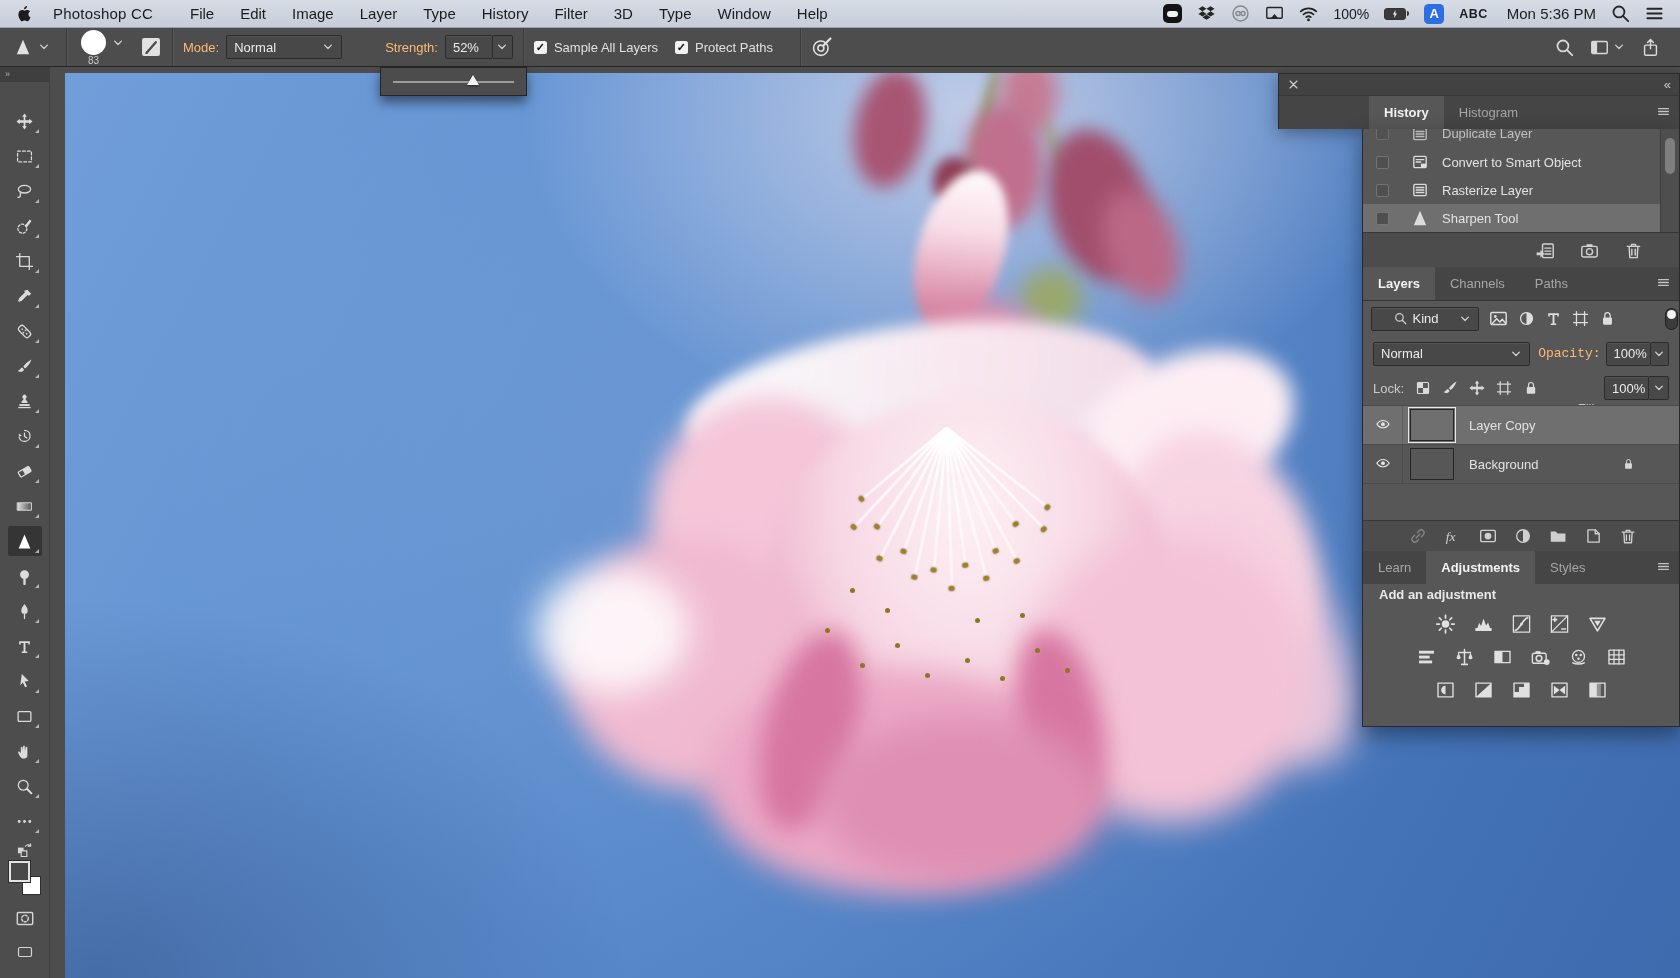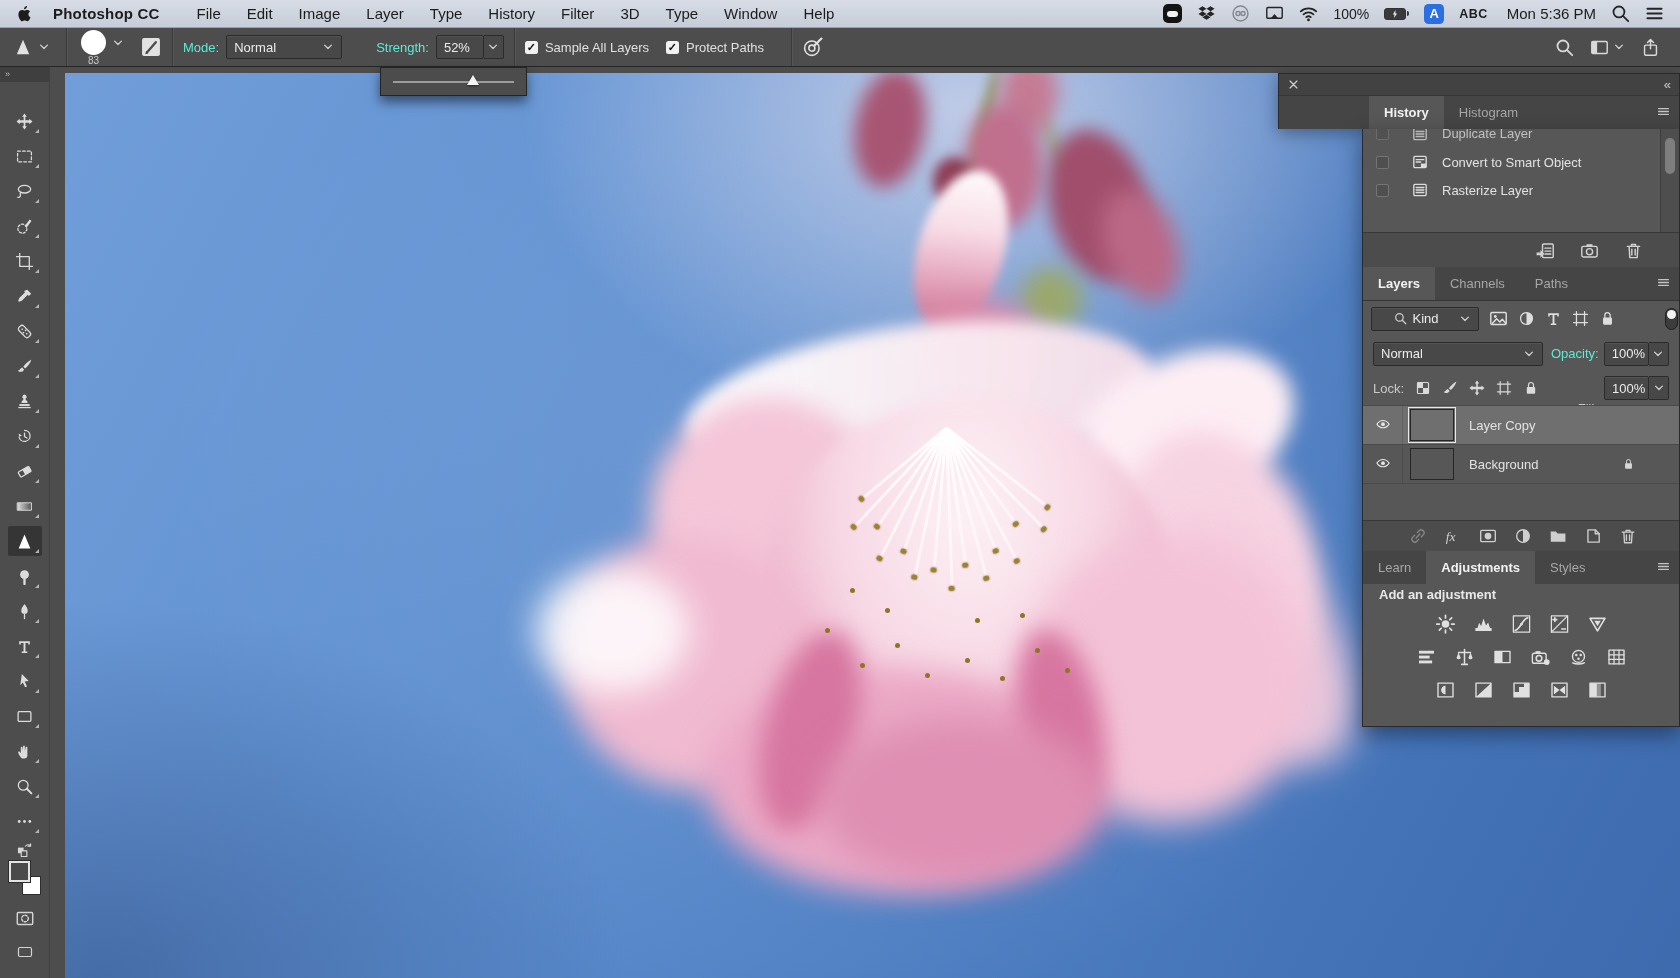--- a/index.html
+++ b/index.html
@@ -5,21 +5,21 @@
   * { margin:0; padding:0; box-sizing:border-box; }
   html,body { width:1680px; height:978px; overflow:hidden; }
   body { position:relative; background:#4d4d4d; font-family:"Liberation Sans",sans-serif; -webkit-font-smoothing:antialiased; }
   svg { width:100%; height:100%; display:block; }
 
   
   .menubar { position:absolute; top:0; left:0; right:0; height:28px;
     background:linear-gradient(#d7dce5,#c7cdd9); border-bottom:1px solid #9aa1ad;
     display:flex; align-items:center; padding:0 16px; color:#1c1c1c; font-size:15px; z-index:30; }
   .apple { width:17px; height:17px; color:#1c1c1c; margin-right:20px; flex:none; }
-  .appname { font-weight:bold; margin-right:24px; letter-spacing:.2px; }
+  .appname { font-weight:normal; margin-right:24px; letter-spacing:.2px; }
   .menus { display:flex; align-items:center; }
   .menu-item { padding:0 13px; cursor:default; }
   .mb-right { margin-left:auto; display:flex; align-items:center; gap:15px; }
   .mb-ic { width:19px; height:19px; color:#252525; flex:none; }
   .mb-ic.dim { color:#84888f; }
   .blackapp { width:19px; height:19px; background:#141414; border-radius:5px; position:relative; }
   .blackapp::after { content:""; position:absolute; left:4px; top:6.5px; width:11px; height:6px; background:#f2f2f2; border-radius:3px; }
   .pct { font-size:14px; }
   .batt { position:relative; width:25px; height:12px; }
   .batt .case { position:absolute; left:0; top:0; width:22px; height:12px; border:1px solid #333; border-radius:3px; background:#3a3a3a; }
@@ -33,21 +33,21 @@
   .optionsbar { position:absolute; top:28px; left:0; right:0; height:39px; background:#4d4d4d;
     border-bottom:1px solid #262626; display:flex; align-items:center; color:#d6d6d6; font-size:13px; padding:0 8px; z-index:25; }
   .ob-sep { width:1px; align-self:stretch; background:#3a3a3a; box-shadow:1px 0 0 rgba(255,255,255,.06); margin:0 10px; flex:none; }
   .ob-ic { width:18px; height:18px; color:#e2e2e2; flex:none; }
   .chev { width:12px; height:12px; color:#cfcfcf; flex:none; }
   .tool-preset { display:flex; align-items:center; gap:6px; padding:0 6px; }
   .brush-preview { display:flex; align-items:flex-start; gap:6px; padding:0 4px; }
   .brush-col { display:flex; flex-direction:column; align-items:center; margin-top:2px; }
   .brush-dot { width:25px; height:25px; border-radius:50%; background:#fff; }
   .brush-size { font-size:10px; color:#c9c9c9; margin-top:0px; }
-  .label { color:#5eead4; margin-right:7px; white-space:nowrap; }
+  .label { color:#fdba74; margin-right:7px; white-space:nowrap; }
   .well { background:#484848; border:1px solid #2b2b2b; box-shadow:inset 0 1px 0 rgba(255,255,255,.07); border-radius:2px; height:24px; display:flex; align-items:center; padding:0 7px; color:#ebebeb; }
   .well.mode { width:116px; justify-content:space-between; }
   .well.val { width:48px; }
   .chevbox { width:20px; height:24px; background:#484848; border:1px solid #2b2b2b; border-left:none; border-radius:0 2px 2px 0; display:flex; align-items:center; justify-content:center; }
   .cbwrap { display:flex; align-items:center; gap:7px; margin-right:17px; white-space:nowrap; color:#e0e0e0; }
   .cb { width:13px; height:13px; background:#f2f2f2; border-radius:2.5px; display:flex; align-items:center; justify-content:center; color:#14141a; font-size:11px; font-weight:bold; line-height:1; }
   .cb::after { content:"✓"; }
   .ob-right { margin-left:auto; display:flex; align-items:center; gap:16px; padding-right:12px; }
   .ob-right .ob-ic { width:19px; height:19px; color:#d9d9d9; }
 
@@ -121,21 +121,21 @@
   
   .filter-row { height:36px; background:#575757; display:flex; align-items:center; padding:0 8px; position:relative; border-top:1px solid #353535; }
   .kind-dd { width:108px; justify-content:flex-start; gap:5px; }
   .kind-dd .chev { margin-left:auto; }
   .f-ic { width:19px; height:19px; color:#dedede; margin-left:10px; }
   .f-ic.small { width:17px; height:17px; }
   .f-toggle { position:absolute; right:1px; top:7px; width:13px; height:22px; border-radius:7px; background:#3c3c3c; border:1px solid #1f1f1f; }
   .f-toggle::after { content:""; position:absolute; left:1px; top:1px; width:9px; height:9px; border-radius:50%; background:#f4f4f4; }
   .blend-row { height:35px; display:flex; align-items:center; padding:0 10px; }
   .well.blend { width:170px; justify-content:space-between; }
-  .blend-row .label { margin-left:8px; margin-right:5px; }
+  .blend-row .label { margin-left:8px; margin-right:5px;font-family:Liberation Mono, monospace; }
   .lock-row { height:34px; display:flex; align-items:center; padding:0 10px; color:#c9c9c9; }
   .lk-ic { width:16px; height:16px; color:#dadada; margin-left:11px; }
   .lock-row .fill-lab { margin-left:auto; margin-right:6px;margin-top:40px; }
   .lrow { height:39px; display:flex; align-items:center; border-top:1px solid #4a4a4a; }
   .lrow.selected { background:#6f6f6f; }
   .eyecol { flex:none; width:40px; height:100%; display:flex; align-items:center; justify-content:center; border-right:1px solid rgba(0,0,0,.12); }
   .eye { width:18px; height:14px; color:#e6e6e6; }
   .thumb { flex:none; width:44px; height:32px; margin-left:7px; border:1px solid #262626; position:relative; overflow:hidden;
     background:radial-gradient(26px 20px at 45% 62%, #f4bfd3 0%, #e79cb9 42%, #d47c9e 60%, rgba(212,124,158,0) 75%),
     linear-gradient(140deg,#8aadden 0,#86abdf 0%,#5d8ccd 100%); }
@@ -266,21 +266,21 @@
   <div class="ob-sep"></div>
   <span class="label">Mode:</span>
   <div class="well mode">
     <span>Normal</span>
     <span class="chev">
         <svg viewBox="0 0 16 16" fill="none" stroke="currentColor" stroke-width="1.2" stroke-linecap="round" stroke-linejoin="round">
           <path d="M3.5 5.5 8 10l4.5-4.5" stroke-width="1.8"></path>
         </svg>
       </span>
   </div>
-  <span class="label" style="margin-left:34px">Strength:</span>
+  <span class="label" style="margin-left:43px">Strength:</span>
   <div class="well val">
     <span>52%</span>
   </div>
   <div class="chevbox">
     <span class="chev">
         <svg viewBox="0 0 16 16" fill="none" stroke="currentColor" stroke-width="1.2" stroke-linecap="round" stroke-linejoin="round">
           <path d="M3.5 5.5 8 10l4.5-4.5" stroke-width="1.8"></path>
         </svg>
       </span>
   </div>
@@ -659,20 +659,31 @@
           <span class="hcb"></span>
           <span class="hicon">
             <svg viewBox="0 0 16 16" fill="none" stroke="currentColor" stroke-width="1.2" stroke-linecap="round" stroke-linejoin="round">
               <rect x="2.5" y="3" width="11" height="10" rx="1"></rect>
               <path d="M4.6 5.8h6.8M4.6 8h6.8M4.6 10.2h6.8"></path>
             </svg>
           </span>
           <span class="hlabel">Rasterize Layer</span>
         </div>
       </div>
+      <div class="hrow selected">
+        <div class="hrow-inner">
+          <span class="hcb"></span>
+          <span class="hicon">
+            <svg viewBox="0 0 16 16" fill="none" stroke="currentColor" stroke-width="1.2" stroke-linecap="round" stroke-linejoin="round">
+              <path fill="currentColor" stroke="none" d="M8 1.5 13.5 14.5H2.5z"></path>
+            </svg>
+          </span>
+          <span class="hlabel">Sharpen Tool</span>
+        </div>
+      </div>
     </div>
   <div class="panel-footer">
     <span class="pf-ic">
         <svg viewBox="0 0 16 16" fill="none" stroke="currentColor" stroke-width="1.2" stroke-linecap="round" stroke-linejoin="round">
           <rect x="5.5" y="2.5" width="9" height="11.5" rx="1"></rect>
           <path d="M7.5 6h5M7.5 8.5h5M7.5 11h5"></path>
           <path fill="currentColor" stroke="none" d="M.5 9.7h3.2V7.6L7 10.8l-3.3 3.2v-2.1H.5z"></path>
         </svg>
       </span>
     <span class="pf-ic">

